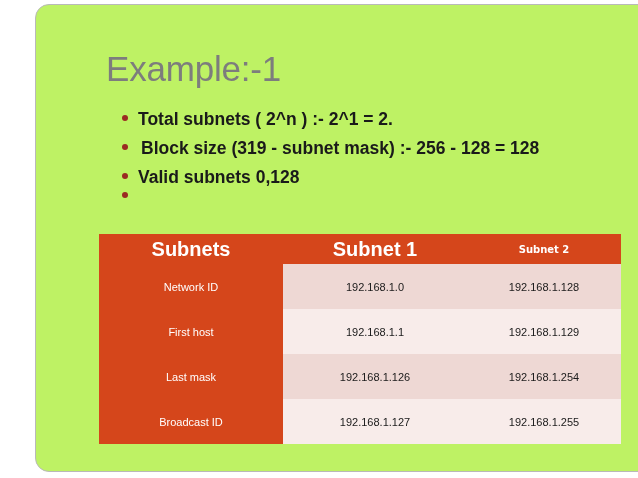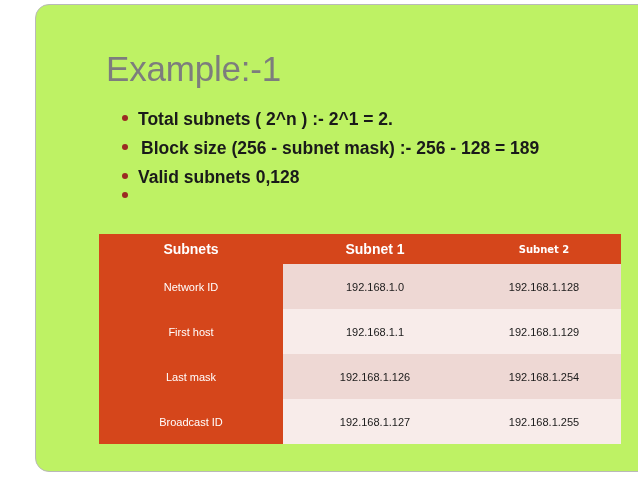--- a/index.html
+++ b/index.html
@@ -85,21 +85,21 @@
     border: 0;
   }
   .col-label { width: 184px; }
   .col-v1 { width: 184px; }
   .col-v2 { width: 154px; }
 
   .th-cell {
     background: #d5461b;
     color: #ffffff;
     font-weight: bold;
-    font-size: 14px;
+    font-size: 20px;
     text-align: center;
     height: 30px;
     vertical-align: middle;
     border-right: 2px solid #ffffff;
     border-bottom: 2px solid #ffffff;
   }
   .th-cell.narrow { font-family: "DejaVu Sans", sans-serif; font-size: 10px; }
   .th-cell.last { border-right: 0; }
 
   .lbl-cell {
@@ -134,21 +134,21 @@
 
   <div class="slide-title">Example:-1</div>
 
   <div class="bullet-list">
     <div class="bullet-row">
       <span class="bullet-dot"></span>
       <span class="bullet-text">Total subnets  ( 2^n ) :-  2^1  = 2.</span>
     </div>
     <div class="bullet-row indent">
       <span class="bullet-dot"></span>
-      <span class="bullet-text">Block size (256 - subnet mask) :- 256 - 128 = 189</span>
+      <span class="bullet-text">Block size (319 - subnet mask) :- 256 - 128 = 128</span>
     </div>
     <div class="bullet-row">
       <span class="bullet-dot"></span>
       <span class="bullet-text">Valid subnets 0,128</span>
     </div>
     <div class="bullet-row">
       <span class="bullet-dot"></span>
     </div>
   </div>
 

